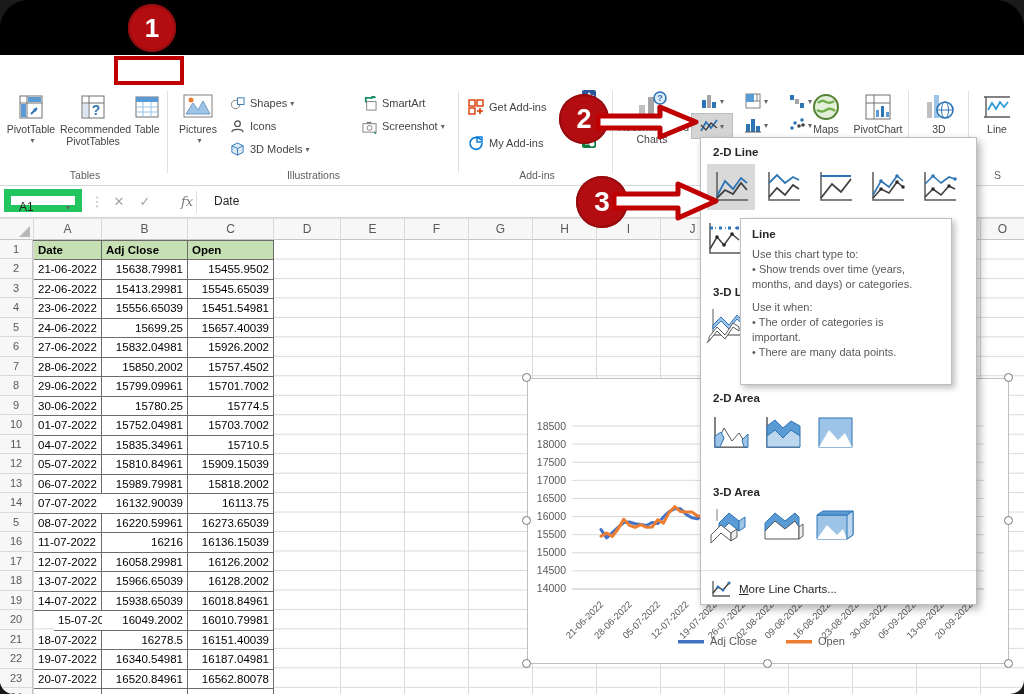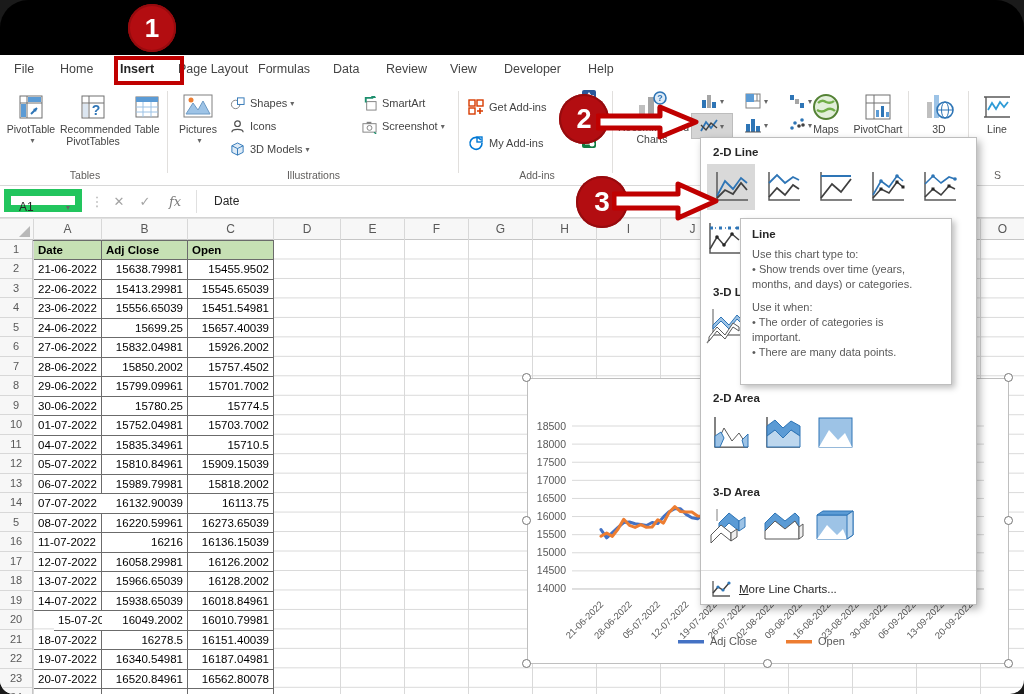--- a/index.html
+++ b/index.html
@@ -66,32 +66,20 @@
   .badge{position:absolute;border-radius:50%;background:#b30d11;box-shadow:inset 0 0 0 2px #960b0e;color:#fff;font-weight:700;display:flex;align-items:center;justify-content:center;z-index:200;}
   .redbox{position:absolute;border:4px solid #c00000;box-sizing:border-box;z-index:200;}
   .arrow{position:absolute;z-index:200;}
 </style>
 </head>
 <body>
 
 <div class="screen">
   <div class="app"></div>
 
-  <div class="tabrow" id="tabrow">
-      <div style="left:14px;" class="tab">File</div>
-      <div style="left:60px;" class="tab">Home</div>
-      <div style="left:120px;" class="tab sel">Insert</div>
-      <div style="left:178px;" class="tab">Page Layout</div>
-      <div style="left:258px;" class="tab">Formulas</div>
-      <div style="left:333px;" class="tab">Data</div>
-      <div style="left:386px;" class="tab">Review</div>
-      <div style="left:450px;" class="tab">View</div>
-      <div style="left:504px;" class="tab">Developer</div>
-      <div style="left:588px;" class="tab">Help</div>
-    </div>
 
   <div class="ribbon">
 
     <div class="rgroup" style="left:4px;width:162px;">
       <div class="bigbtn" style="left:0;top:6px;width:54px;">
         <div class="bicon">
           <svg width="26" height="26" viewBox="0 0 26 26">
               <rect x="2" y="2" width="22" height="22" fill="#fff" stroke="#707070"></rect>
               <line x1="9" y1="2" x2="9" y2="24" stroke="#707070"></line>
               <line x1="2" y1="9" x2="24" y2="9" stroke="#707070"></line>
@@ -345,21 +333,21 @@
       </div>
       <div class="grouplabel" style="text-align:left;padding-left:22px;">S</div>
     </div>
   </div>
 
   <div class="fbar">
     <div class="namebox"><span>A1</span><span class="chev">▾</span></div>
     <div class="fbtn" style="left:86px;color:#b0b0b0;">⋮</div>
     <div class="fbtn" style="left:108px;">✕</div>
     <div class="fbtn" style="left:134px;">✓</div>
-    <div class="fbtn fxg" style="left:164px;">fx</div>
+    <div class="fbtn fxg" style="left:176px;">fx</div>
     <div style="position:absolute;left:196px;top:4px;height:23px;width:1px;background:#e0e0e0;"></div>
     <div class="fval">Date</div>
   </div>
 
   <div class="colhdrrow" id="colhdrrow">
     <div class="cornerbox"></div>
   <div style="left:33px;width:68px;" class="colhdr">A</div>
       <div style="left:101px;width:86px;" class="colhdr">B</div>
       <div style="left:187px;width:86px;" class="colhdr">C</div>
       <div style="left:273px;width:67px;" class="colhdr">D</div>

